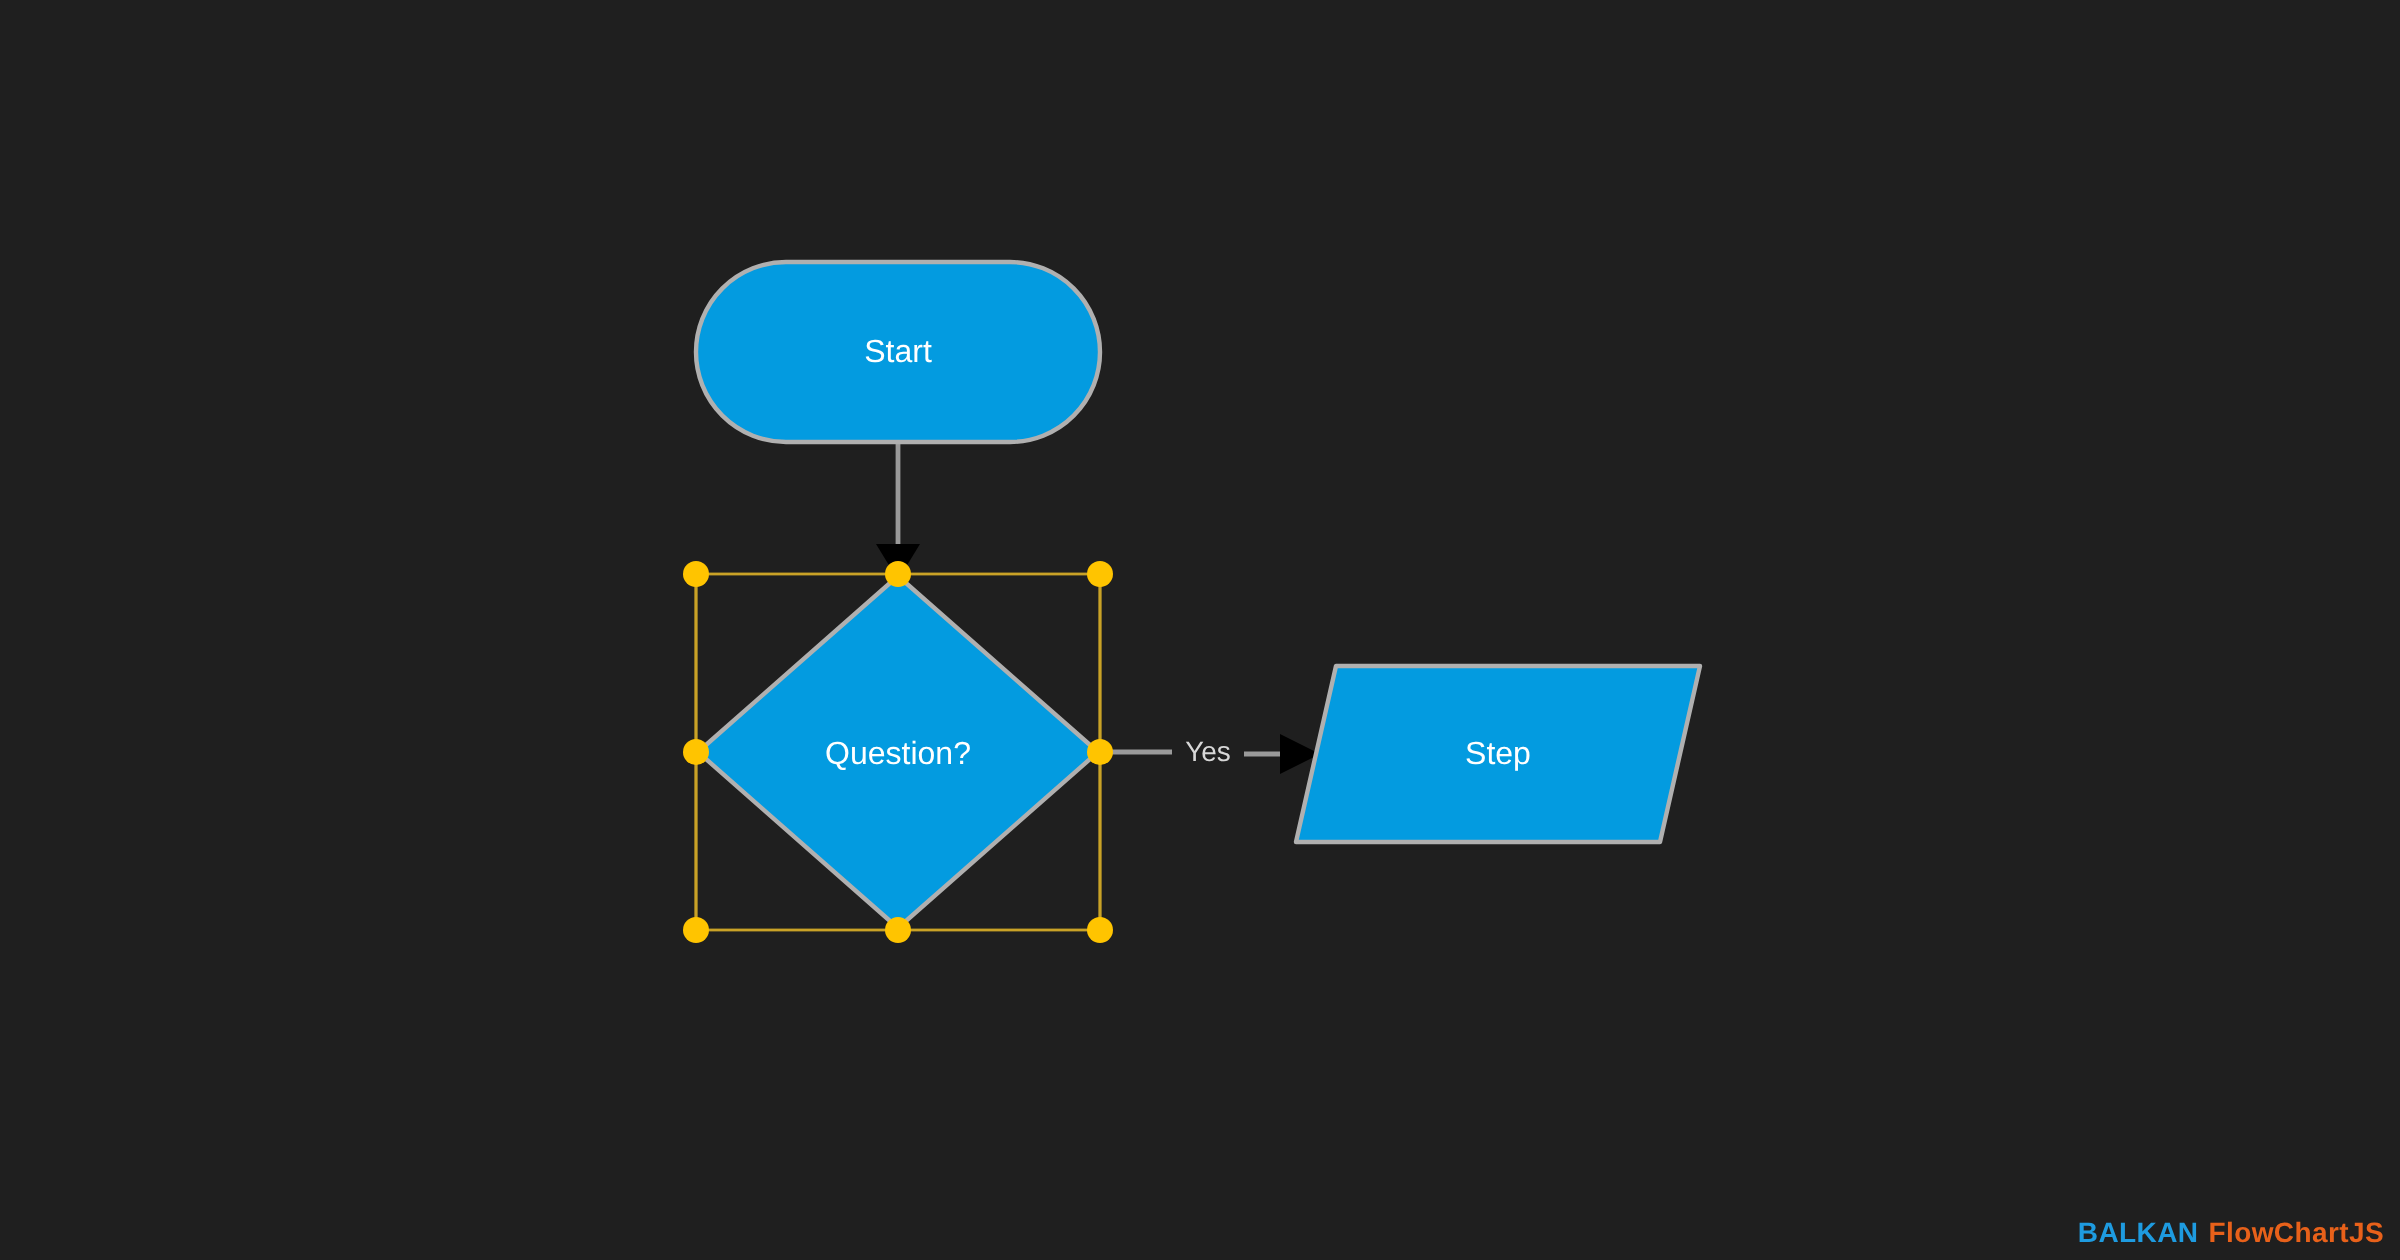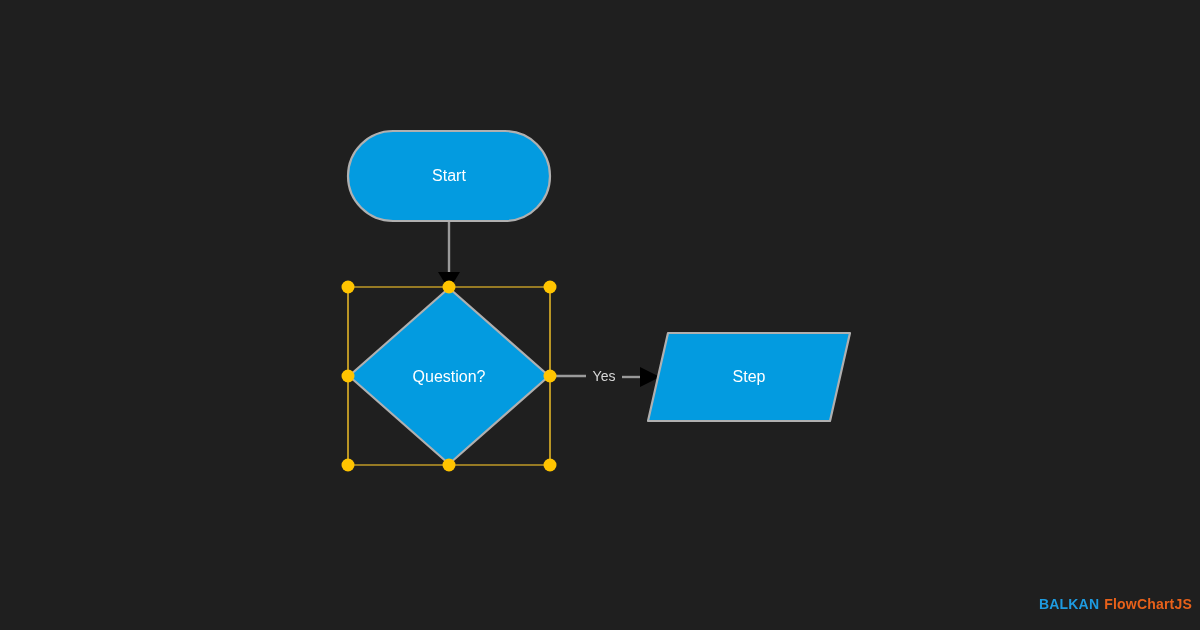--- a/index.html
+++ b/index.html
@@ -53,21 +53,21 @@
     stroke: none;
   }
   .conn-line {
     stroke-width: 2.4;
     stroke-linecap: butt;
     fill: none;
   }
   #watermark {
     position: absolute;
     right: 8px;
-    bottom: 18px;
+    bottom: 6px;
     font-family: "Liberation Sans", sans-serif;
     font-size: 14px;
     font-weight: bold;
     letter-spacing: 0.2px;
     white-space: nowrap;
     margin-top: 48px;
   }
   #watermark .wm-balkan {
     color: #1e9be0;
   }

